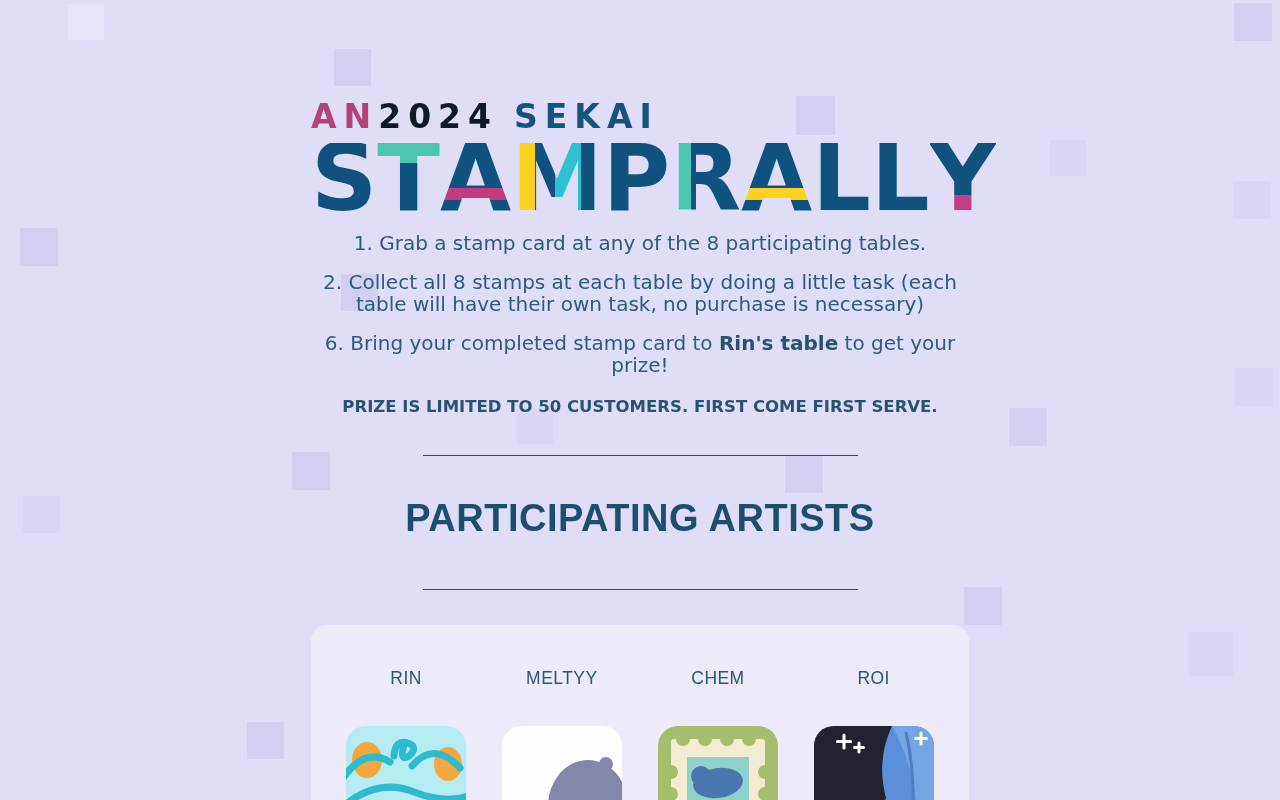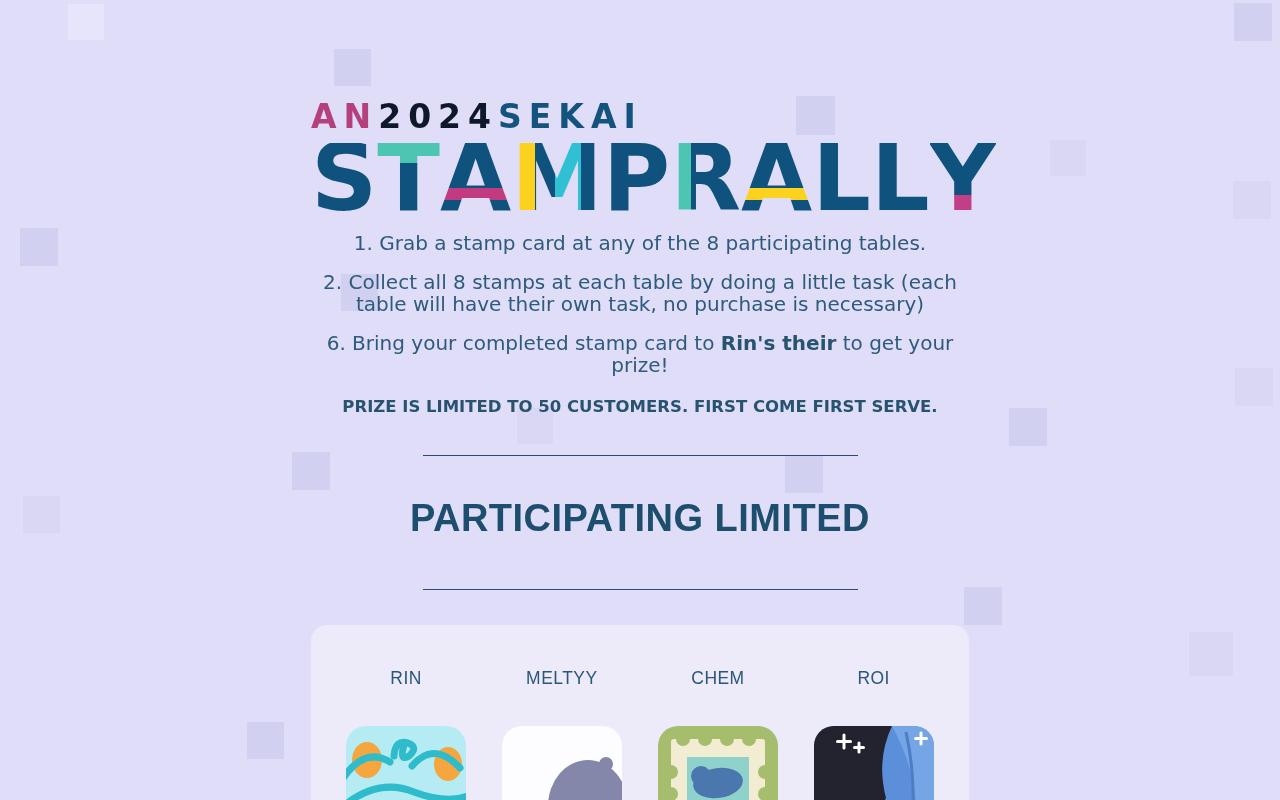--- a/index.html
+++ b/index.html
@@ -16,21 +16,21 @@
 
   .content{position:absolute;left:311px;top:0;width:658px;}
 
   
   .logo-line1{
     margin-top:99px;font-size:33px;font-weight:700;letter-spacing:7px;
     line-height:36px;white-space:nowrap;
   }
   .logo-an{color:#b5407e;}
   .logo-year{color:#0f172a;}
-  .logo-sekai{color:#14537d;}
+  .logo-sekai{color:#14537d;margin-left:16px;}
 
   
   .logo-word{
     margin-top:8px;width:658px;height:72px;
     display:flex;justify-content:space-between;align-items:flex-start;
   }
   .lt{
     font-size:92px;font-weight:bold;line-height:72px;height:72px;
     display:inline-block;
     background-clip:text;-webkit-background-clip:text;
@@ -128,28 +128,28 @@
     <span class="lt lt-blue">L</span>
     <span class="lt lt-y">Y</span>
   </div>
 
   <div class="center">
 
     <p class="step">1. Grab a stamp card at any of the 8 participating tables.</p>
 
     <p class="step">2. Collect all 8 stamps at each table by doing a little task (each table will have their own task, no purchase is necessary)</p>
 
-    <p class="step"><span>6. Bring your completed stamp card to </span><b>Rin's their</b><span> to get your prize!</span></p>
+    <p class="step"><span>6. Bring your completed stamp card to </span><b>Rin's table</b><span> to get your prize!</span></p>
 
     <p class="prize-note">PRIZE IS LIMITED TO 50 CUSTOMERS. FIRST COME FIRST SERVE.</p>
   </div>
 
   <div class="divider divider-1"></div>
 
-  <h2 class="section-heading">PARTICIPATING LIMITED</h2>
+  <h2 class="section-heading">PARTICIPATING ARTISTS</h2>
 
   <div class="divider divider-2"></div>
 
   <div class="artists-card">
     <div class="artists-row">
 
       <div class="artist-col">
         <span class="artist-name">RIN</span>
         <div class="avatar">
           <svg width="120" height="120" viewBox="0 0 120 120">

